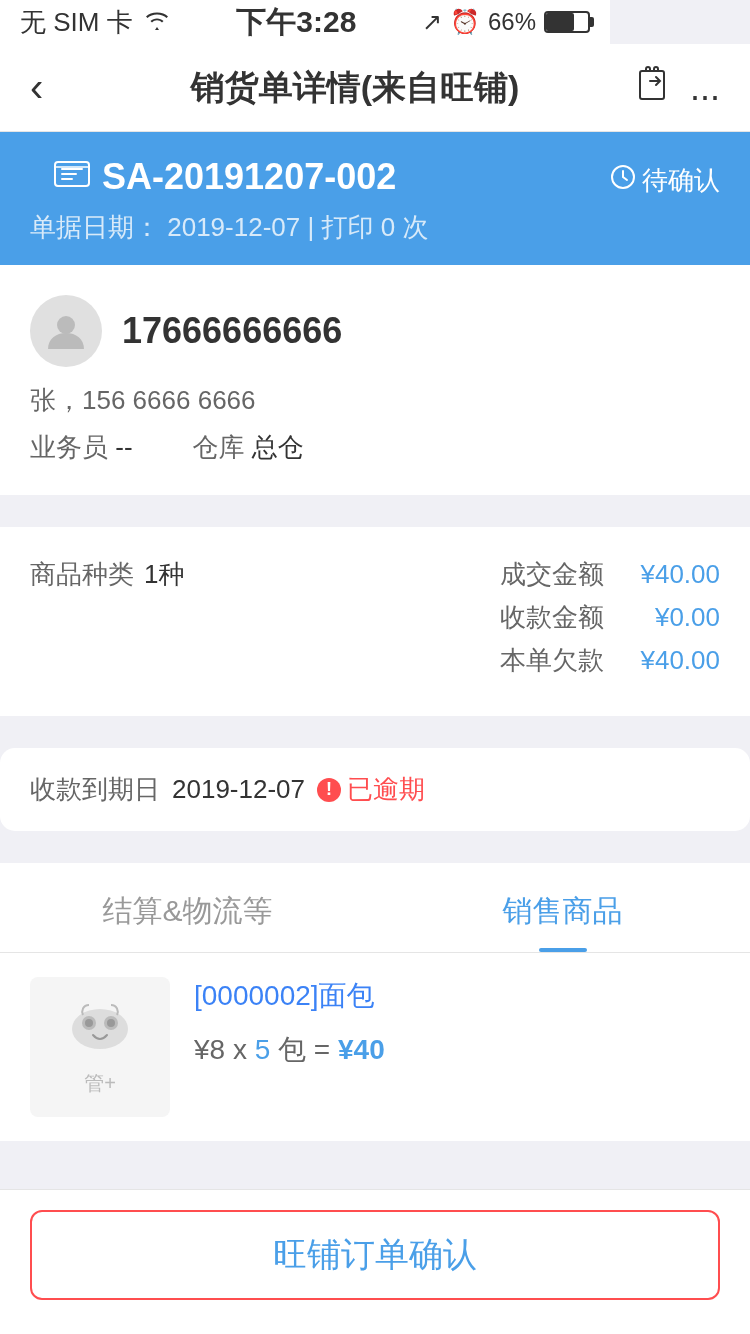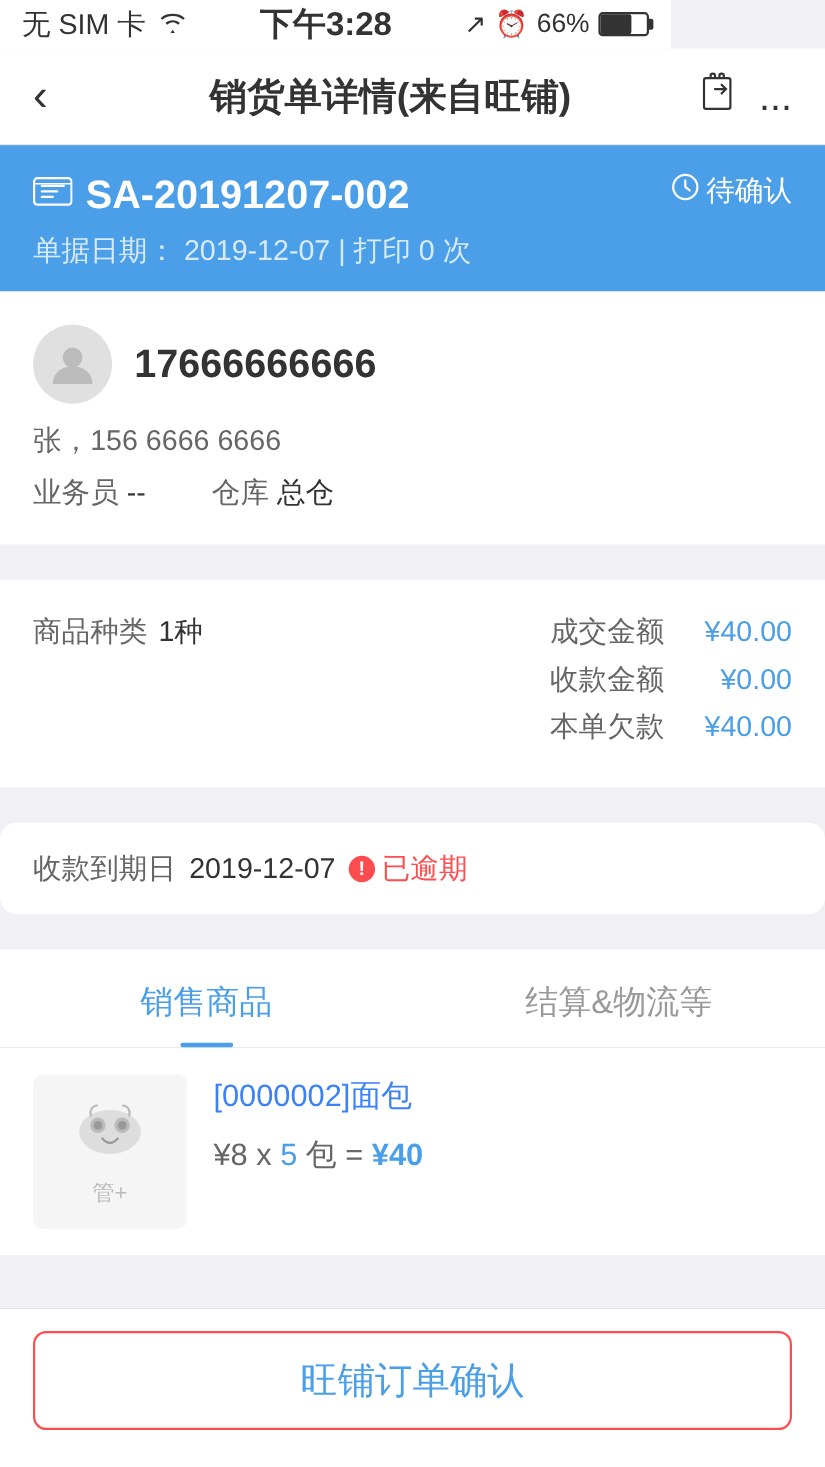--- a/index.html
+++ b/index.html
@@ -106,22 +106,23 @@
 
     
     .order-header {
       background: #4a9fe8;
       padding: 24px 30px 20px;
       margin-bottom: 0;
     }
     .order-header-top {
       display: flex;
       justify-content: space-between;
-      align-items: flex-start;
+      align-items: flex-end;
       margin-bottom: 12px;
+      margin-left: 24px;
     }
     .order-id {
       font-size: 36px;
       font-weight: 700;
       color: #fff;
       display: flex;
       align-items: center;
       gap: 12px;
     }
     .order-status {
@@ -524,25 +525,25 @@
   <div class="overdue-badge">
     <div class="overdue-dot">!</div>
     <span>已逾期</span>
   </div>
 </div>
 
 <div class="divider"></div>
 
 <div class="tabs-section">
   <div class="tabs-header">
+    <div class="tab-item">
+      <span>结算&amp;物流等</span>
+    </div>
     <div class="tab-item active">
       <span>销售商品</span>
-    </div>
-    <div class="tab-item">
-      <span>结算&amp;物流等</span>
     </div>
   </div>
 
   <div class="product-item">
     <div class="product-image">
       <div class="product-image-placeholder">
         <div class="owl-icon">
           <svg width="70" height="56" viewBox="0 0 70 56" fill="none">
             <ellipse cx="35" cy="32" rx="28" ry="20" fill="#ddd"></ellipse>
             <circle cx="24" cy="26" r="7" fill="#bbb"></circle>

